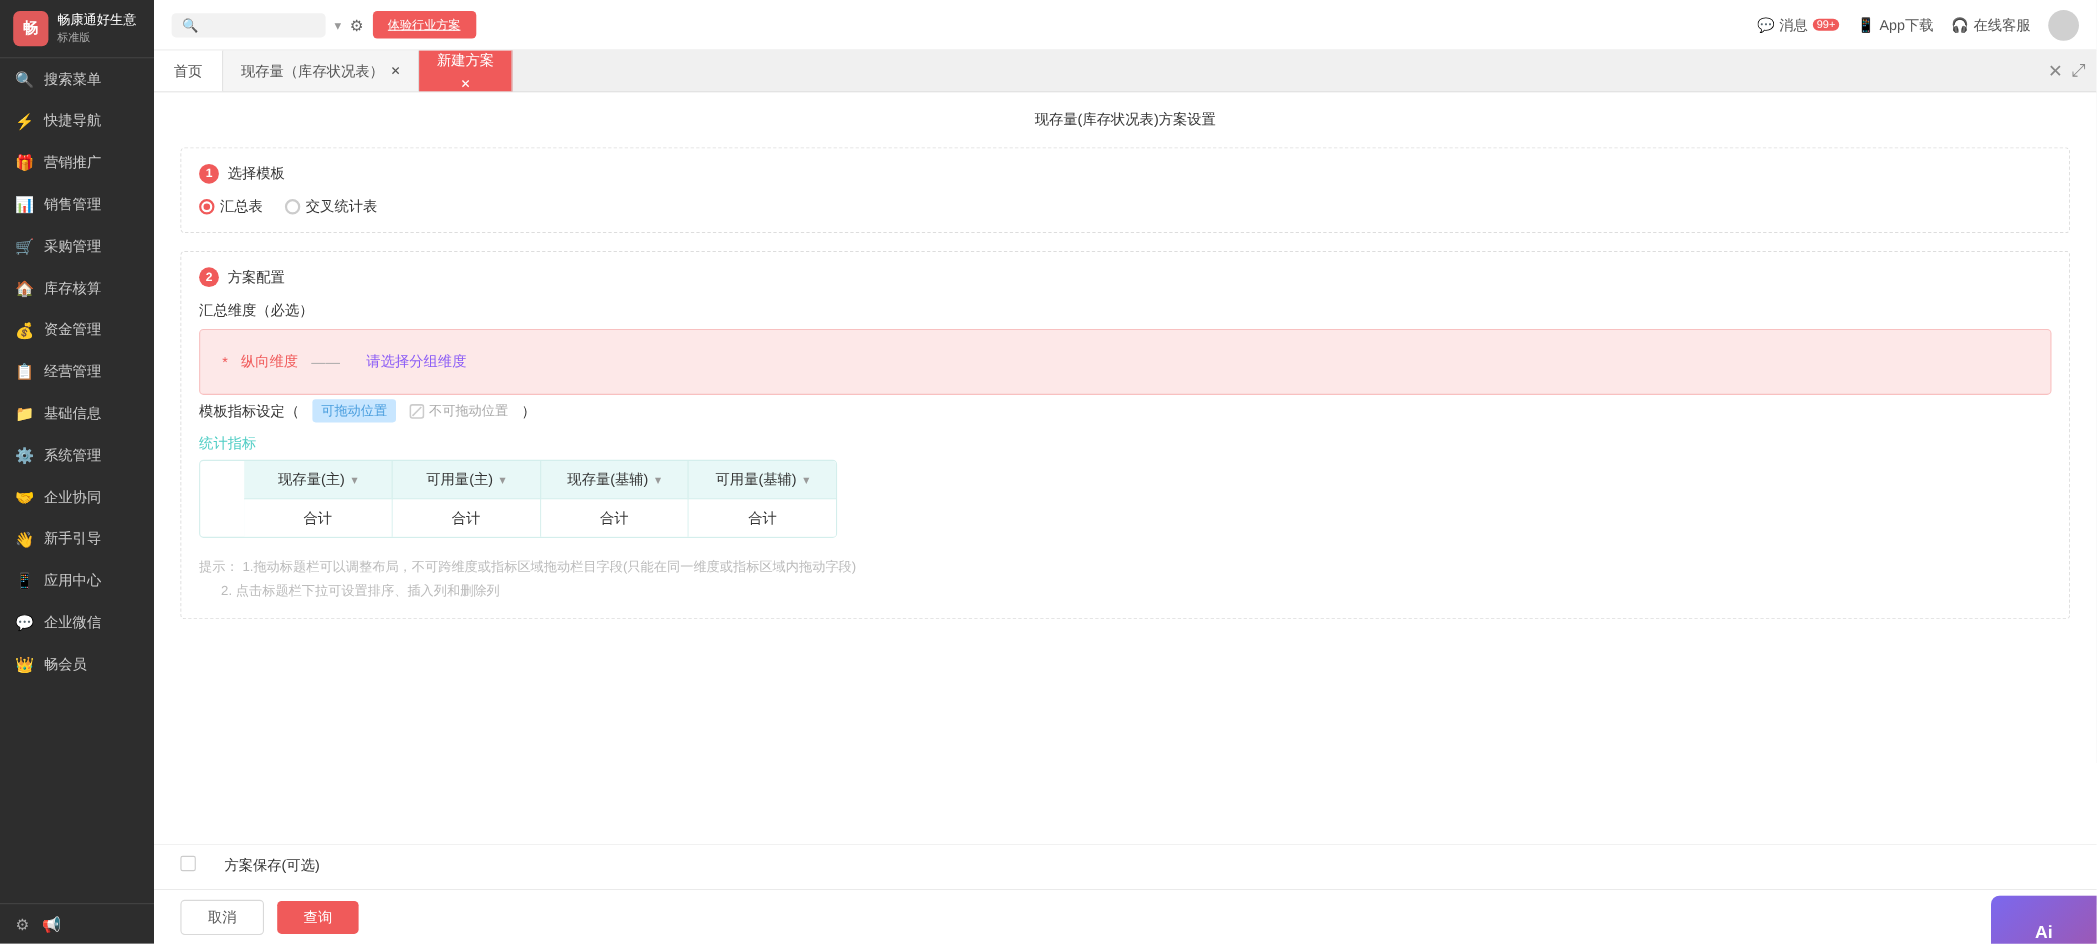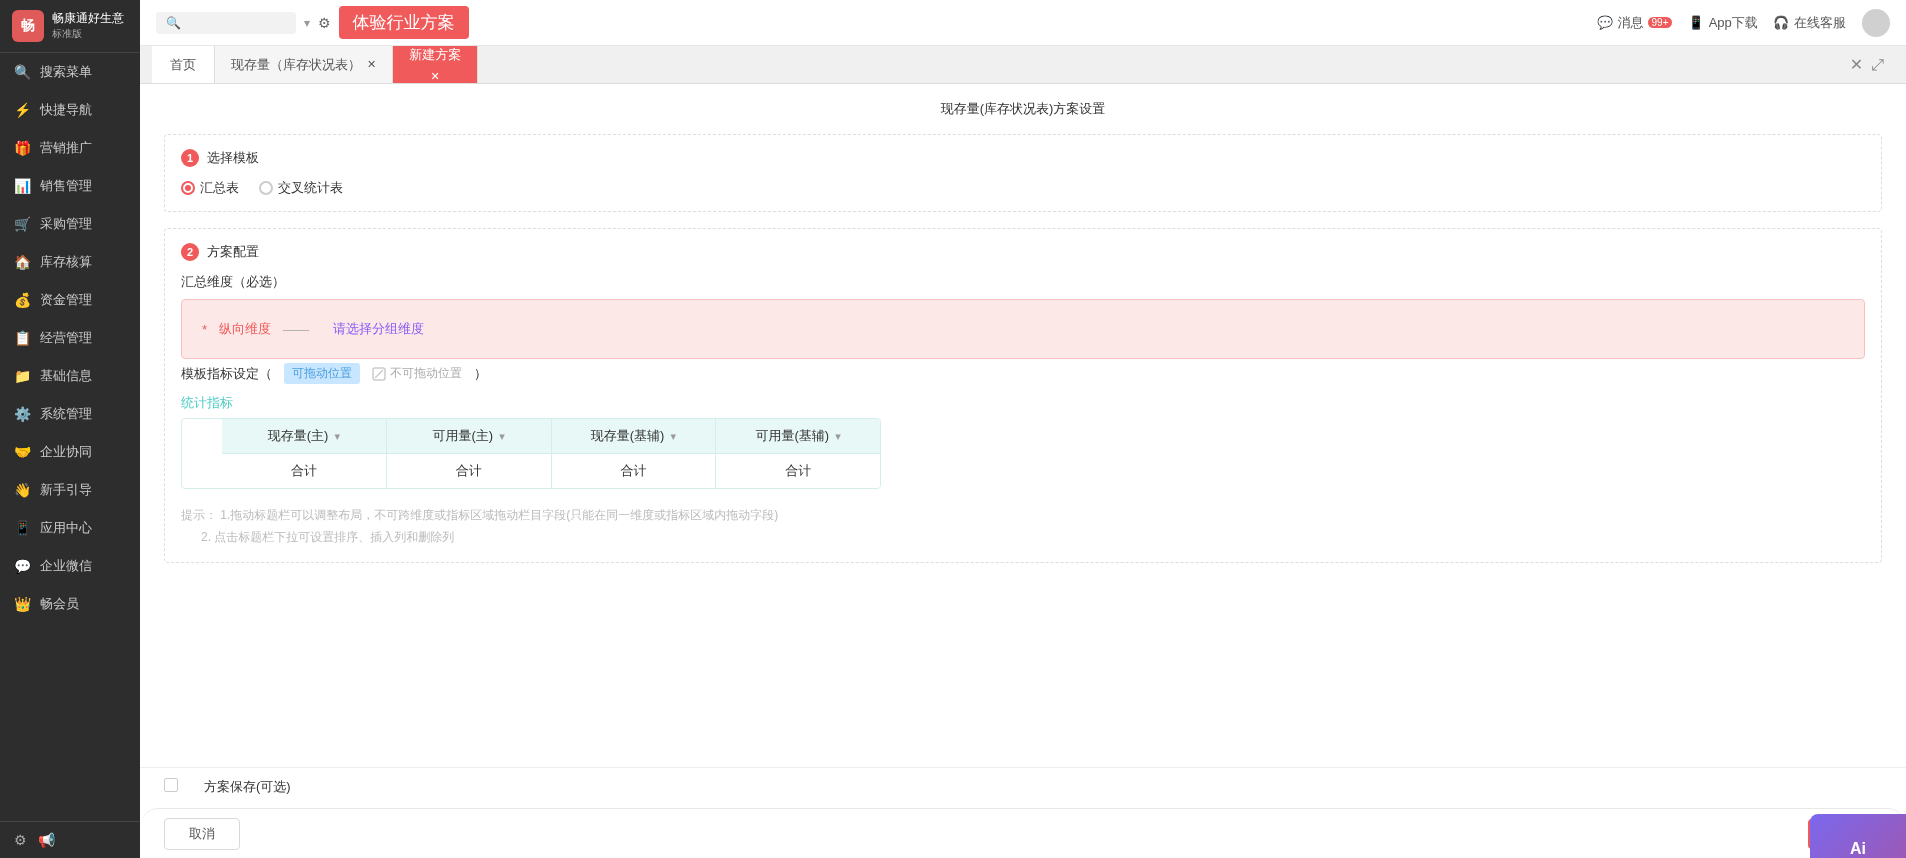--- a/index.html
+++ b/index.html
@@ -80,42 +80,43 @@
       width: 140px;
     }
     .topbar-arrow { color: #999; font-size: 12px; cursor: pointer; }
     .topbar-gear { color: #666; font-size: 14px; cursor: pointer; }
     .topbar-btn-trial {
       background: #f05a5a;
       color: white;
       border: none;
       border-radius: 4px;
       padding: 5px 14px;
-      font-size: 17px;
-      cursor: pointer;
+      font-size: 11px;
+      cursor: pointer;
+      text-decoration: underline;
     }
     .topbar-right { display: flex; align-items: center; gap: 16px; font-size: 13px; color: #555; }
     .topbar-right .badge-wrap { position: relative; display: flex; align-items: center; gap: 4px; cursor: pointer; }
     .topbar-right .badge {
       background: #f05a5a;
       color: white;
       font-size: 10px;
       border-radius: 8px;
       padding: 0 4px;
       min-width: 16px;
       text-align: center;
     }
     .topbar-avatar { width: 28px; height: 28px; background: #d0d0d0; border-radius: 50%; }
 
     
     .tabbar {
       background: #f0f0f0;
       display: flex;
       align-items: center;
-      padding: 0 12px;
+      padding: 0 0;
       height: 38px;
       flex-shrink: 0;
       border-bottom: 1px solid #ddd;
     }
     .tab-item {
       display: flex; align-items: center; gap: 6px;
       padding: 0 16px;
       height: 100%;
       font-size: 13px;
       cursor: pointer;
@@ -234,21 +235,21 @@
     
     .stats-label {
       color: #4ecdc4;
       font-size: 13px;
       margin-bottom: 6px;
     }
     .stats-table {
       border: 1px solid #d4eeec;
       border-radius: 4px;
       overflow: hidden;
-      width: 700px;
+      width: 580px;
       padding-left: 40px;
     }
     .stats-table-header {
       display: flex;
       background: #e8f8f7;
     }
     .stats-col {
       flex: 1;
       display: flex;
       flex-direction: column;
@@ -305,24 +306,23 @@
     .bottom-bar {
       position: fixed;
       bottom: 0;
       left: 140px;
       right: 0;
       height: 50px;
       background: #fff;
       border-top: 1px solid #e8e8e8;
       display: flex;
       align-items: center;
-      justify-content: space-between;
+      justify-content: flex-start;
       padding: 0 24px;
       gap: 12px;
-      border-radius: 19px;
     }
     .btn-cancel {
       border: 1px solid #d9d9d9;
       background: #fff;
       color: #555;
       border-radius: 4px;
       padding: 6px 24px;
       font-size: 13px;
       cursor: pointer;
     }

